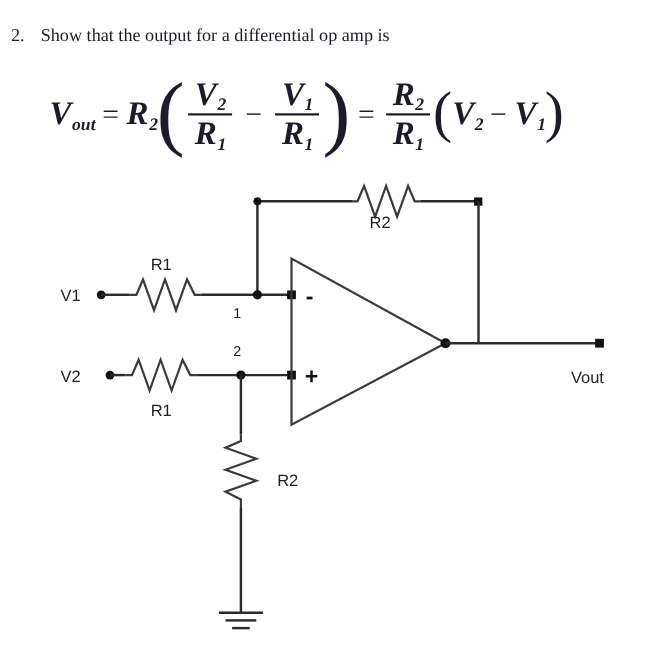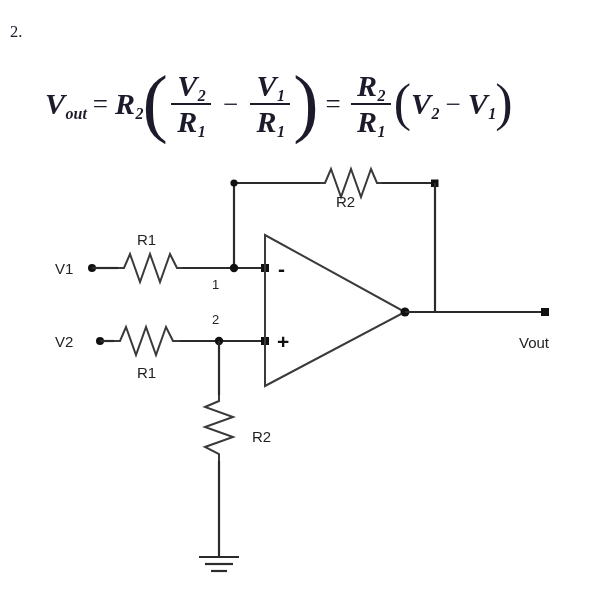--- a/index.html
+++ b/index.html
@@ -152,20 +152,21 @@
     fill: none;
   }
   .node-dot { fill: #111111; }
   .term-sq { fill: #111111; }
 </style>
 </head>
 <body>
 
 <div id="question-block">
   <span class="q-number">2.</span>
+  <span class="q-text">Show that the output for a differential op amp is</span>
 </div>
 
 <div id="equation-block">
 
   <span class="eq-item">
     <span class="var">V</span>
       <span class="var-sub">out</span>
   </span>
 
   <span class="op">=</span>

